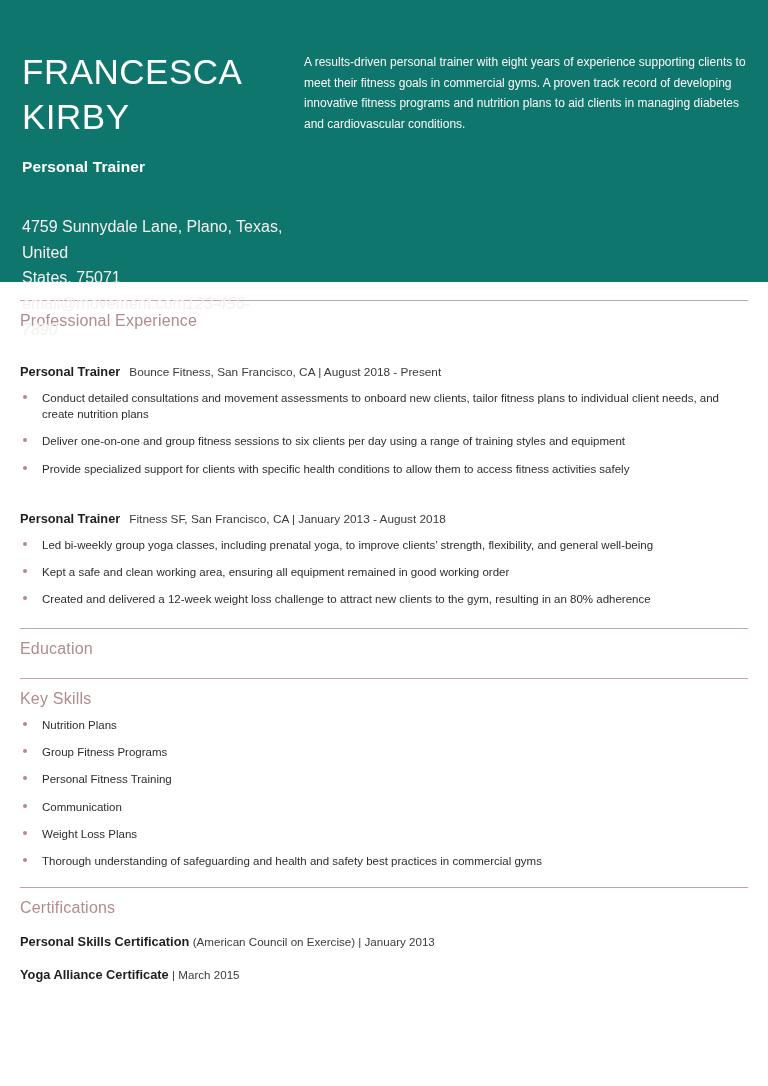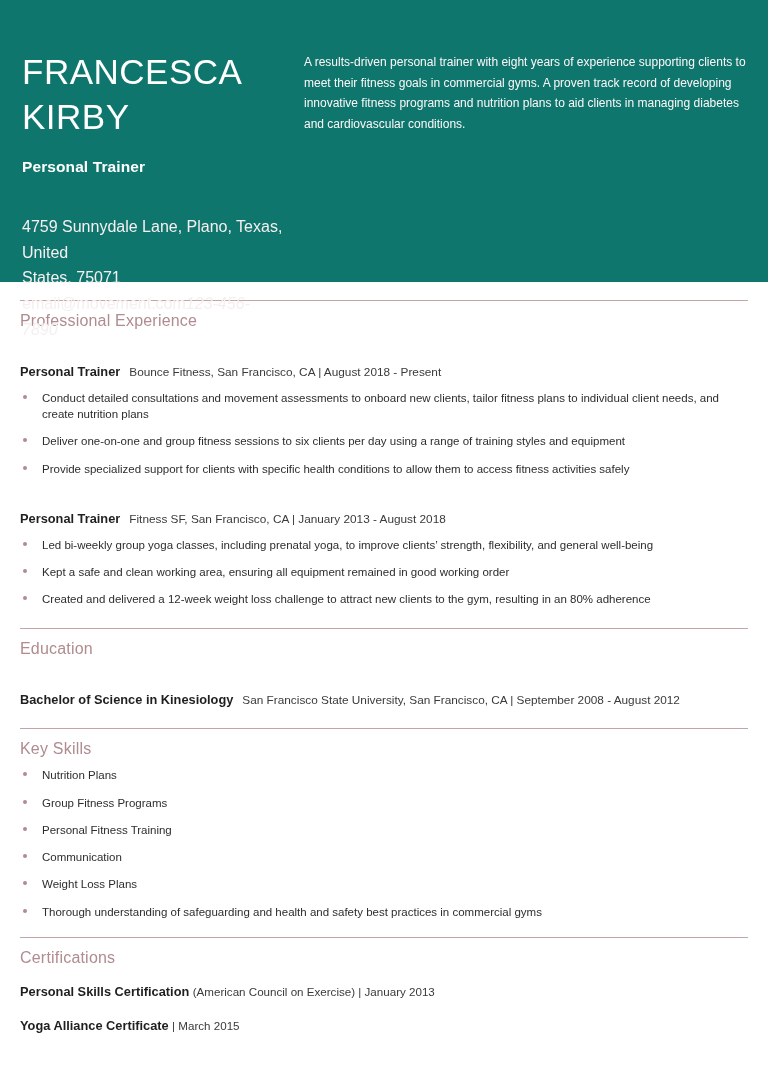--- a/index.html
+++ b/index.html
@@ -194,23 +194,20 @@
           <li><span class="dot"></span><span>Kept a safe and clean working area, ensuring all equipment remained in good working order</span></li>
           <li><span class="dot"></span><span>Created and delivered a 12-week weight loss challenge to attract new clients to the gym, resulting in an 80% adherence</span></li>
         </ul>
       </div>
     </div>
 
     <div class="sec-gap">
       <div class="rule"></div>
       <div class="section">
         <div class="section-title">Education</div>
-        <div class="entry-head">
-          <span class="entry-role">Bachelor of Science in Kinesiology</span><span class="entry-meta">San Francisco State University, San Francisco, CA | September 2008 - August 2012</span>
-        </div>
       </div>
     </div>
 
     <div class="sec-gap">
       <div class="rule"></div>
       <div class="section">
         <div class="section-title">Key Skills</div>
         <ul class="bullets skills">
           <li><span class="dot"></span><span>Nutrition Plans</span></li>
           <li><span class="dot"></span><span>Group Fitness Programs</span></li>

